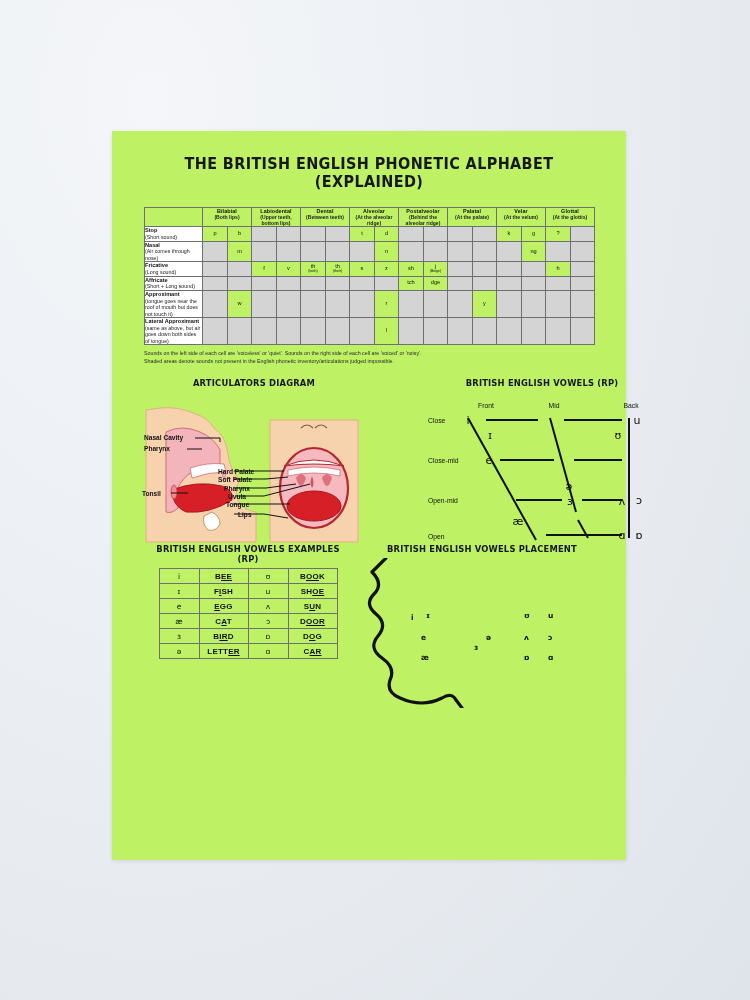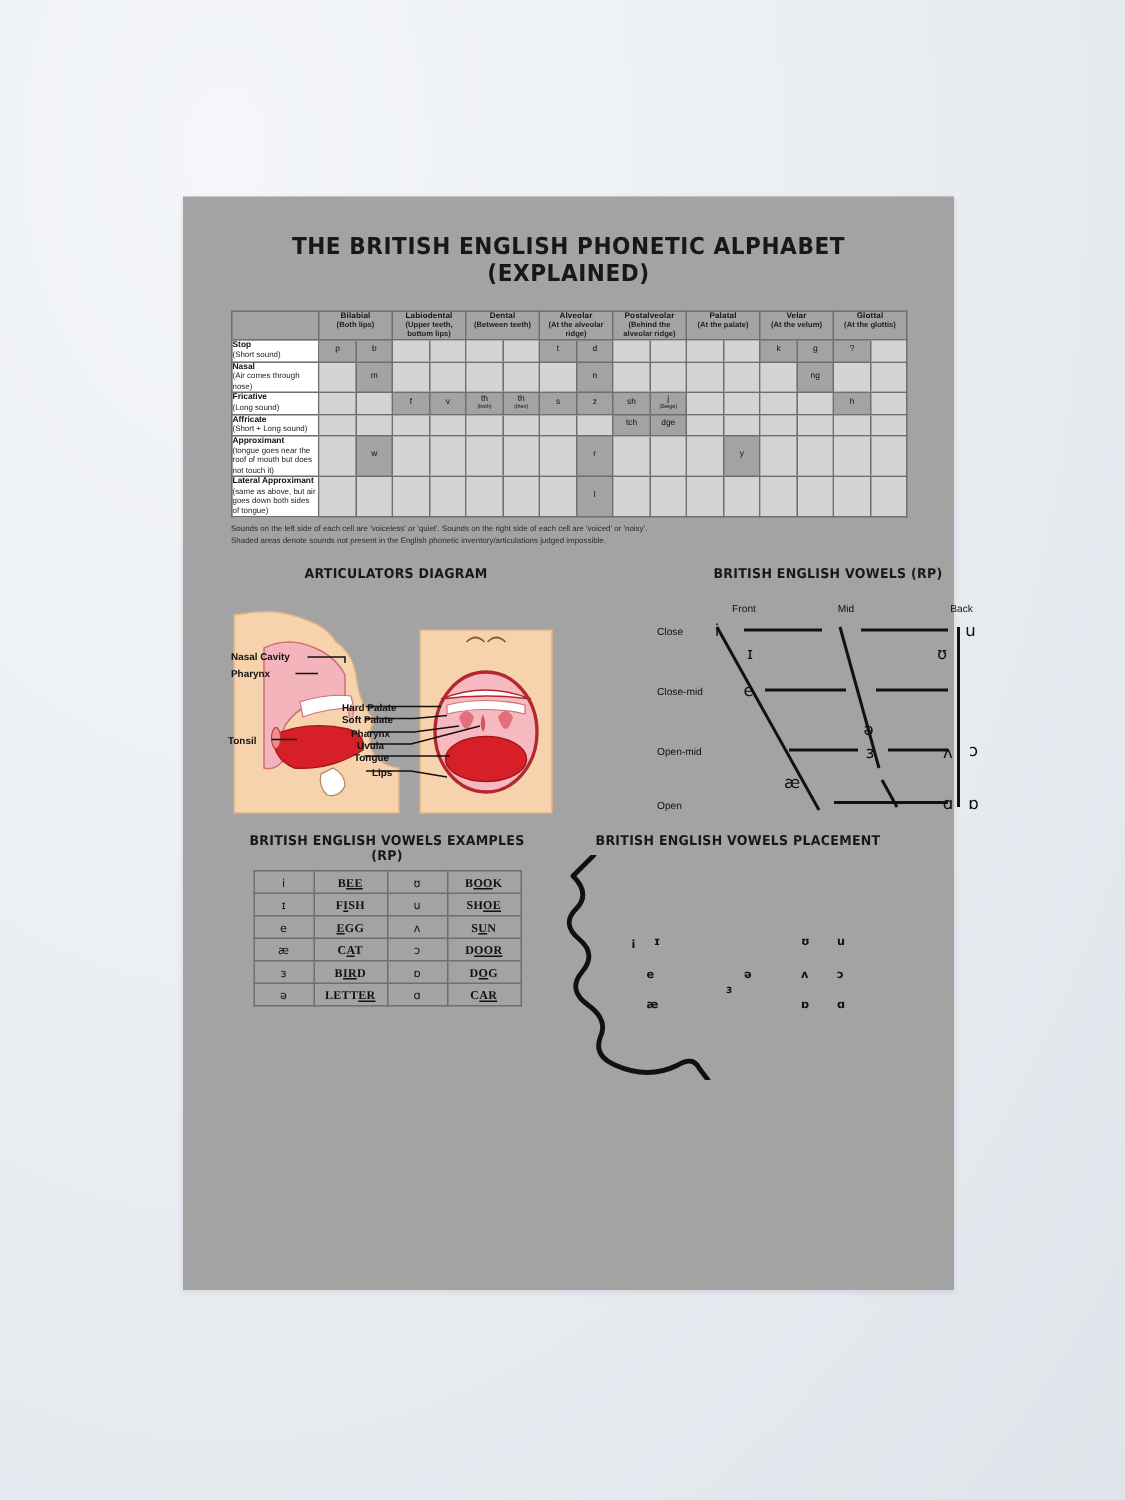--- a/index.html
+++ b/index.html
@@ -9,23 +9,23 @@
     font-family: "Liberation Sans", sans-serif;
     overflow: hidden;
   }
   #bg {
     position: absolute; inset: 0;
     background:
       radial-gradient(ellipse at 20% 10%, #f4f6f9 0%, #e9edf2 55%, #dfe4ea 100%);
   }
   #poster {
     position: absolute;
-    left: 122px; top: 131px;
+    left: 112px; top: 131px;
     width: 514px; height: 729px;
-    background: #a3a3a3;
+    background: #bef264;
     box-shadow: 0 1px 4px rgba(0,0,0,.10);
     padding: 0;
   }
 
   
   .poster-title {
     font-family: "DejaVu Sans", sans-serif;
     font-weight: bold;
     font-size: 15.5px;
     letter-spacing: .4px;
@@ -104,39 +104,39 @@
     transform: scaleX(.93);
     margin-bottom: 4px;
   }
 
   .artic { position: relative; width: 232px; height: 152px; }
 
   
   .vq { position: relative; width: 232px; height: 152px; }
 
   
-  .bottom { display: flex; margin-top: 12px; padding: 0 26px; }
+  .bottom { display: flex; padding: 0 26px; }
   .bot-left { width: 222px; }
   .bot-right { width: 236px; margin-left: 6px; position: relative; }
 
   table.vtable {
     border-collapse: collapse;
     width: 178px;
     margin: 4px auto 0 auto;
     table-layout: fixed;
   }
   table.vtable td {
     border: 1px solid #6d6f72;
     height: 15px;
     text-align: center;
     vertical-align: middle;
     color: #111;
   }
   td.vsym { width: 40px; font-family:"DejaVu Sans",sans-serif; font-size: 7.5px; }
-  td.vword { width: 49px; font-size: 8px; font-weight: 600; letter-spacing:.2px;font-family:Liberation Serif, serif;}
+  td.vword { width: 49px; font-size: 8px; font-weight: 600; letter-spacing:.2px;}
   td.vword u { text-decoration: underline; text-underline-offset: 1px; }
 
   .placement { position: relative; width: 236px; height: 150px; }
   .placement .psym {
     position: absolute;
     font-family: "DejaVu Sans", sans-serif;
     font-size: 7.5px;
     font-weight: bold;
     color: #111;
     line-height: 1;

